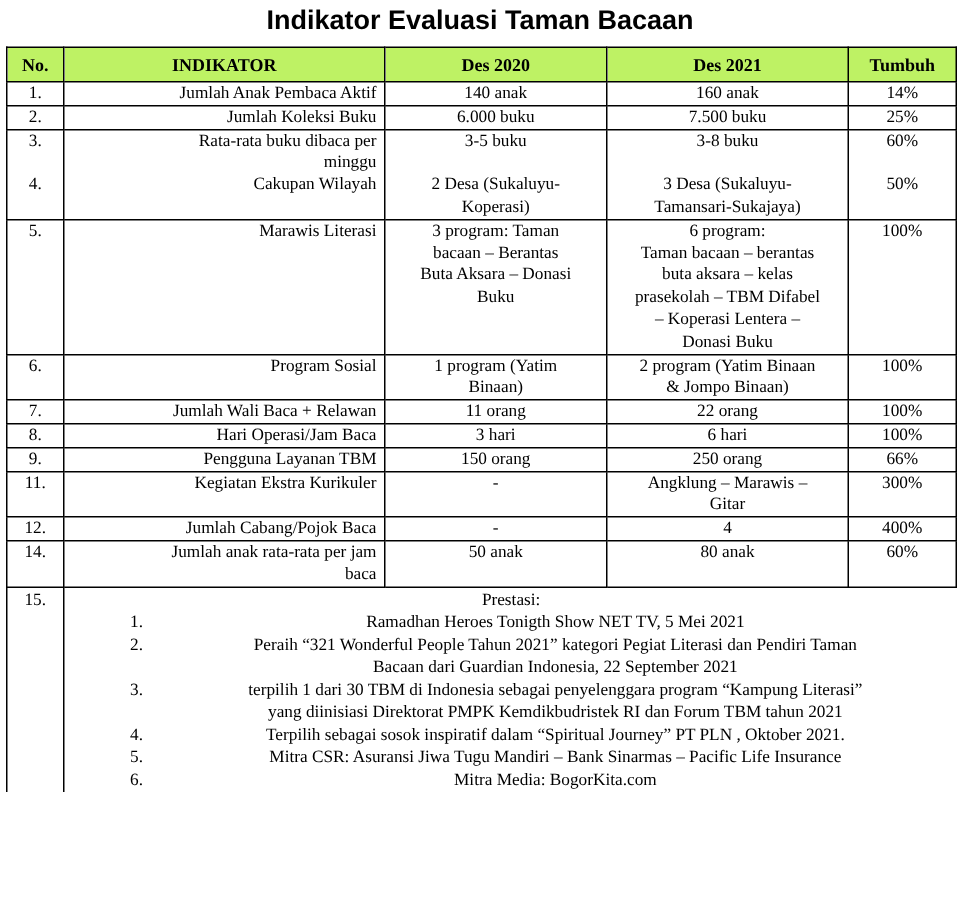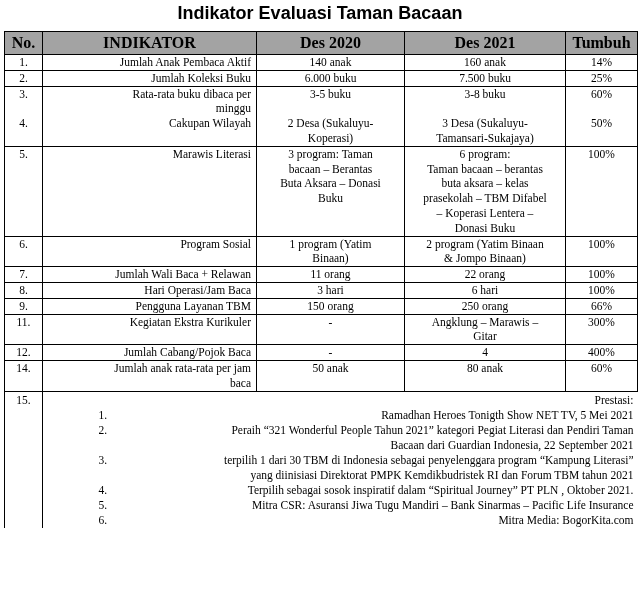--- a/index.html
+++ b/index.html
@@ -33,37 +33,37 @@
   col.c-tumbuh  { width: 72px; }
 
   th, td {
     border: 1px solid #000000;
     padding: 0 5px;
     vertical-align: top;
     line-height: 14.8px;
     overflow: hidden;
   }
   th {
-    background: #a3a3a3;
+    background: #bef264;
     font-weight: bold;
-    font-size: 16px;
+    font-size: 12px;
     text-align: center;
     vertical-align: middle;
     height: 20px;
     padding: 1px 2px;
   }
   td.col-no, td.col-des2020, td.col-des2021, td.col-tumbuh { text-align: center; }
   td.col-ind { text-align: right; padding-left: 31px; }
   .ln { min-height: 14.8px; }
 
   
   tr.prestasi-row td { border-bottom: none; }
   td.prestasi-content {
     border-right: none;
-    text-align: right;
+    text-align: center;
     padding: 1px 4px 0 5px;
   }
   td.prestasi-no { padding-top: 1px; }
   .prestasi-label { line-height: 15px; }
   .p-item { display: flex; }
   .p-num  { flex: none; width: 32px; margin-left: 27px; line-height: 15px; }
   .p-lines { flex: 1; }
   .p-lines .ln { min-height: 15px; line-height: 15px; }
 </style>
 </head>

